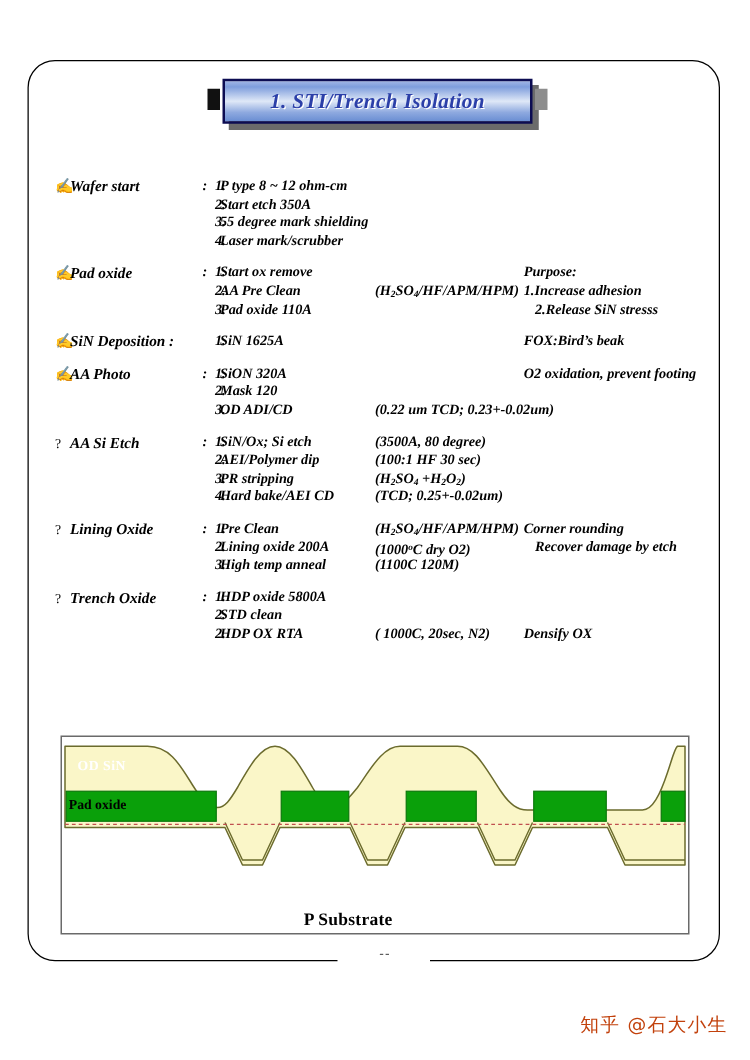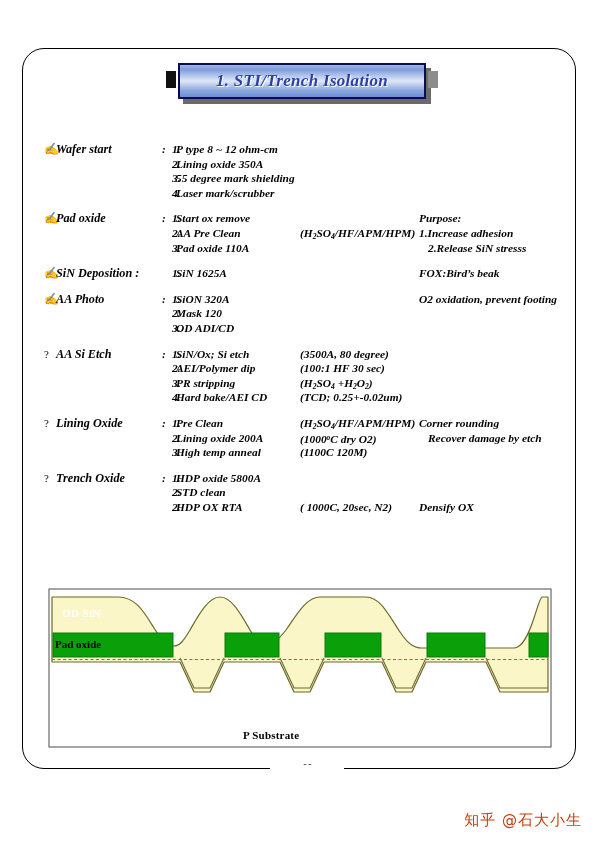--- a/index.html
+++ b/index.html
@@ -142,21 +142,21 @@
     text-align:right;
   }
   #lab-padox{
     left:7px; top:50px;
     color:#000;
     font-size:11px;
   }
   #lab-psub{
     left:195px; top:141px;
     color:#000;
-    font-size:11px;
+    font-size:14px;
     letter-spacing:.2px;
   }
 
   
   #watermark{
     position:absolute;
     right:18px; bottom:18px;
     font-size:15px;
     color:#c2410c;
     font-family:"DejaVu Sans","Liberation Sans",sans-serif;
@@ -184,21 +184,21 @@
     <div class="proc">
       <div class="proc-head"><span class="bullet pen">✍</span><span>Wafer start</span></div>
       <div class="rows">
         <div class="row">
           <span class="colon">:</span>
           <span class="c-num">1.</span>
           <span class="c-main">P type 8 ~ 12 ohm-cm</span>
         </div>
         <div class="row">
           <span class="c-num">2.</span>
-          <span class="c-main">Lining oxide 350A</span>
+          <span class="c-main">Start etch 350A</span>
         </div>
         <div class="row">
           <span class="c-num">3.</span>
           <span class="c-main">55 degree mark shielding</span>
         </div>
         <div class="row">
           <span class="c-num">4.</span>
           <span class="c-main">Laser mark/scrubber</span>
         </div>
       </div>
@@ -244,20 +244,21 @@
           <span class="c-main">SiON  320A</span>
           <span class="c-right">O2 oxidation, prevent footing</span>
         </div>
         <div class="row">
           <span class="c-num">2.</span>
           <span class="c-main">Mask 120</span>
         </div>
         <div class="row">
           <span class="c-num">3.</span>
           <span class="c-main">OD ADI/CD</span>
+          <span class="c-mid">(0.22 um TCD; 0.23+-0.02um)</span>
         </div>
       </div>
     </div>
     <div class="proc">
       <div class="proc-head"><span class="bullet">?</span><span>AA Si Etch</span></div>
       <div class="rows">
         <div class="row">
           <span class="colon">:</span>
           <span class="c-num">1.</span>
           <span class="c-main">SiN/Ox; Si etch</span>

